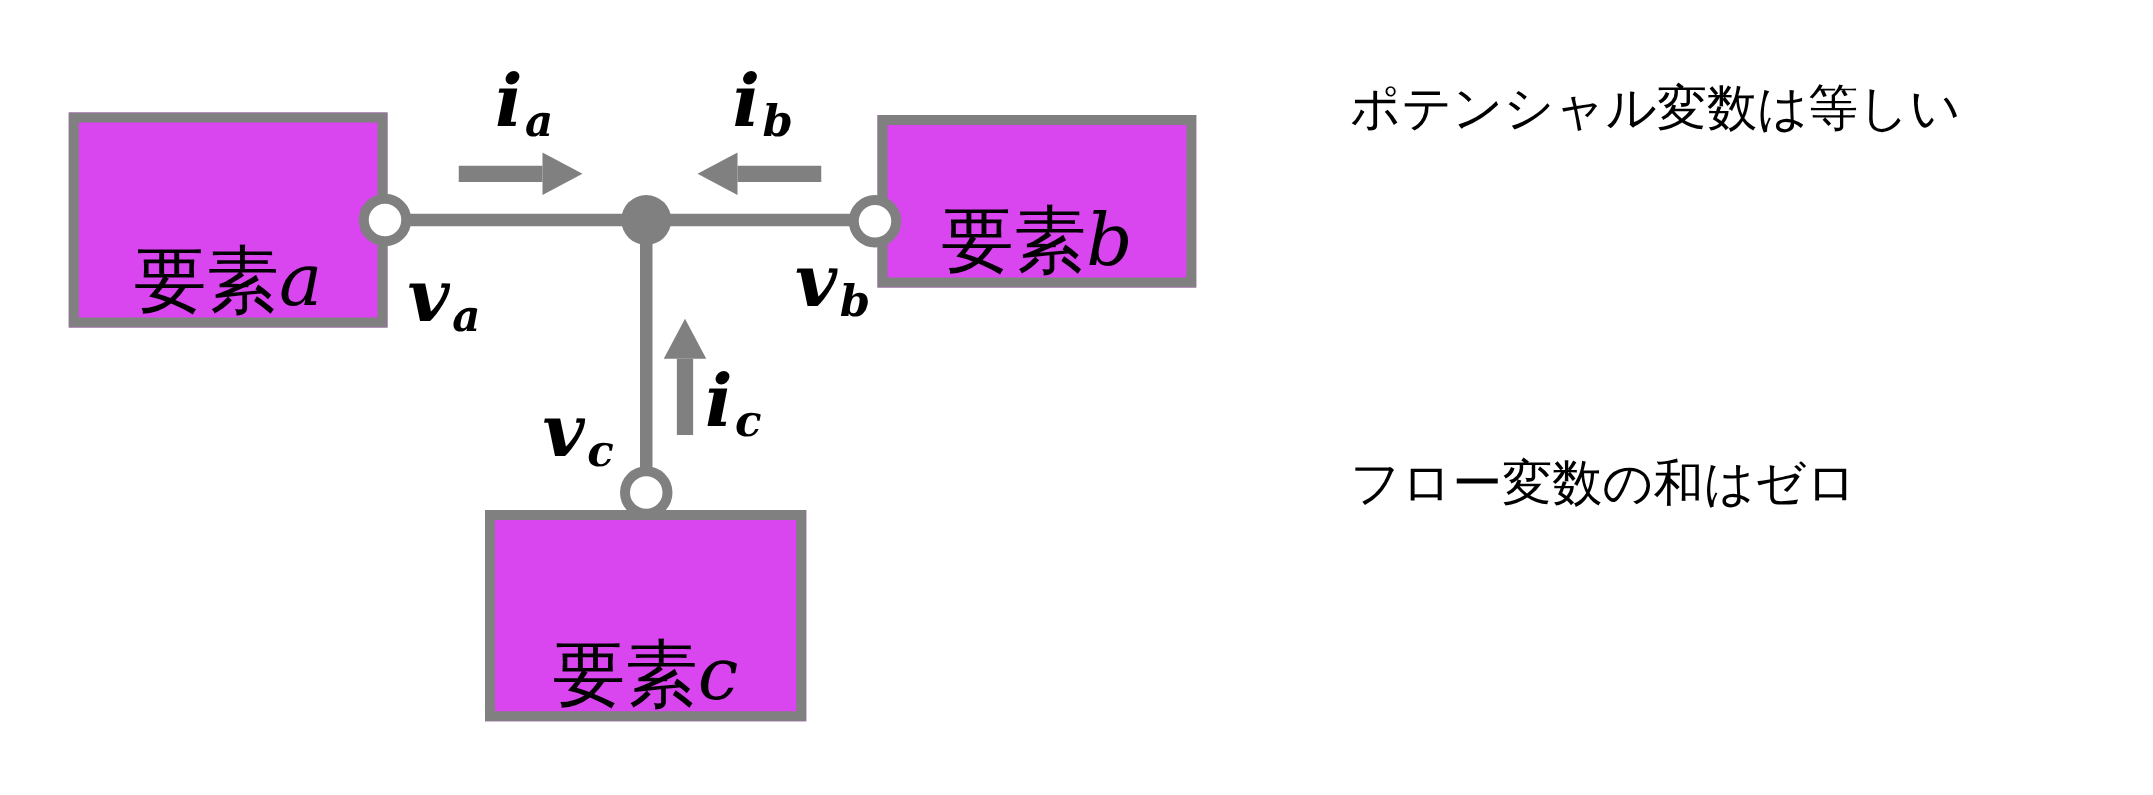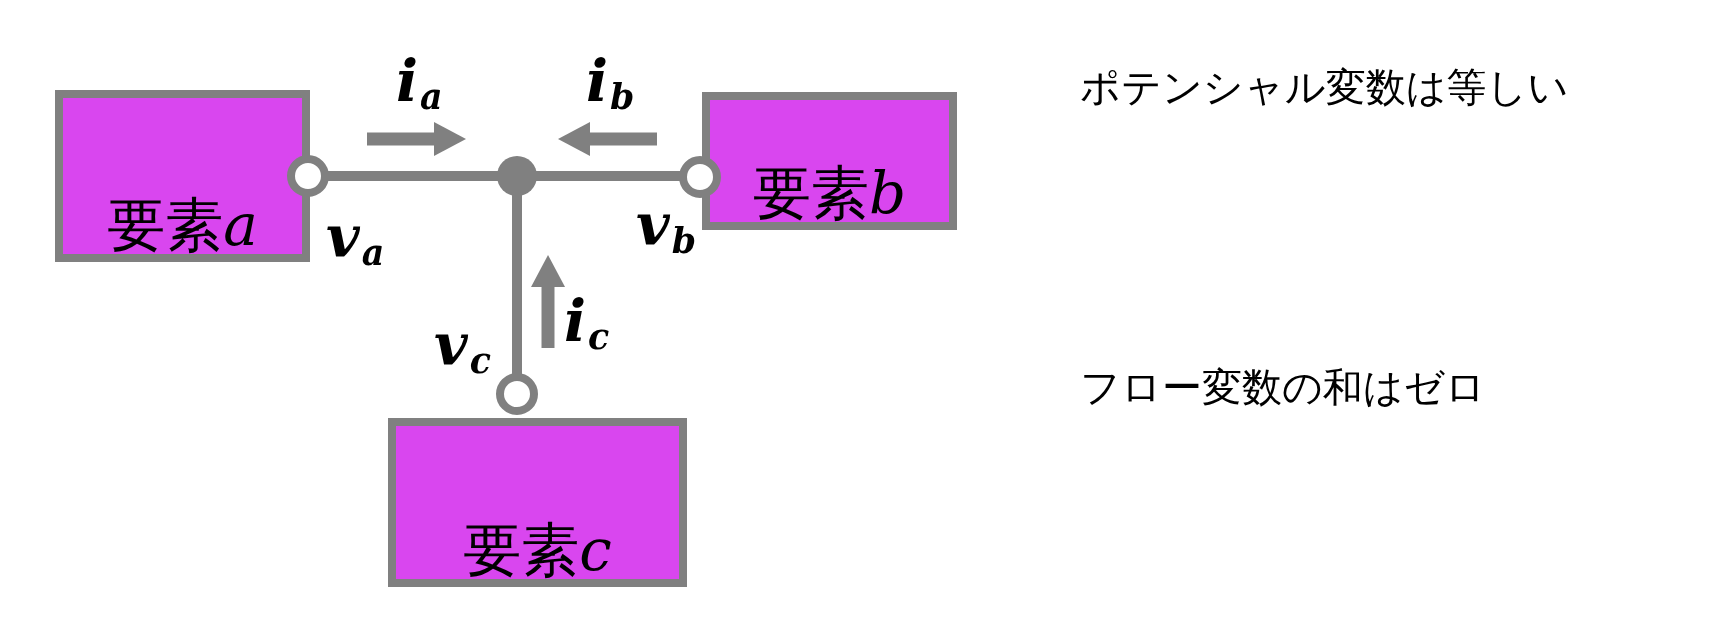--- a/index.html
+++ b/index.html
@@ -23,21 +23,21 @@
     box-sizing: border-box;
     border: 8px solid #808080;
     background: #d946ef;
     display: flex;
     align-items: flex-end;
     justify-content: center;
     z-index: 1;
   }
   .box-a { left: 55px;  top: 90px;  width: 255px; height: 172px; }
   .box-b { left: 702px; top: 92px;  width: 255px; height: 138px; }
-  .box-c { left: 388px; top: 418px; width: 299px; height: 169px; }
+  .box-c { left: 388px; top: 408px; width: 257px; height: 169px; }
   .box-label {
     font-size: 58px;
     color: #000000;
     line-height: 1;
     white-space: nowrap;
   }
   .box-letter {
     font-family: "DejaVu Serif", serif;
     font-style: italic;
   }

